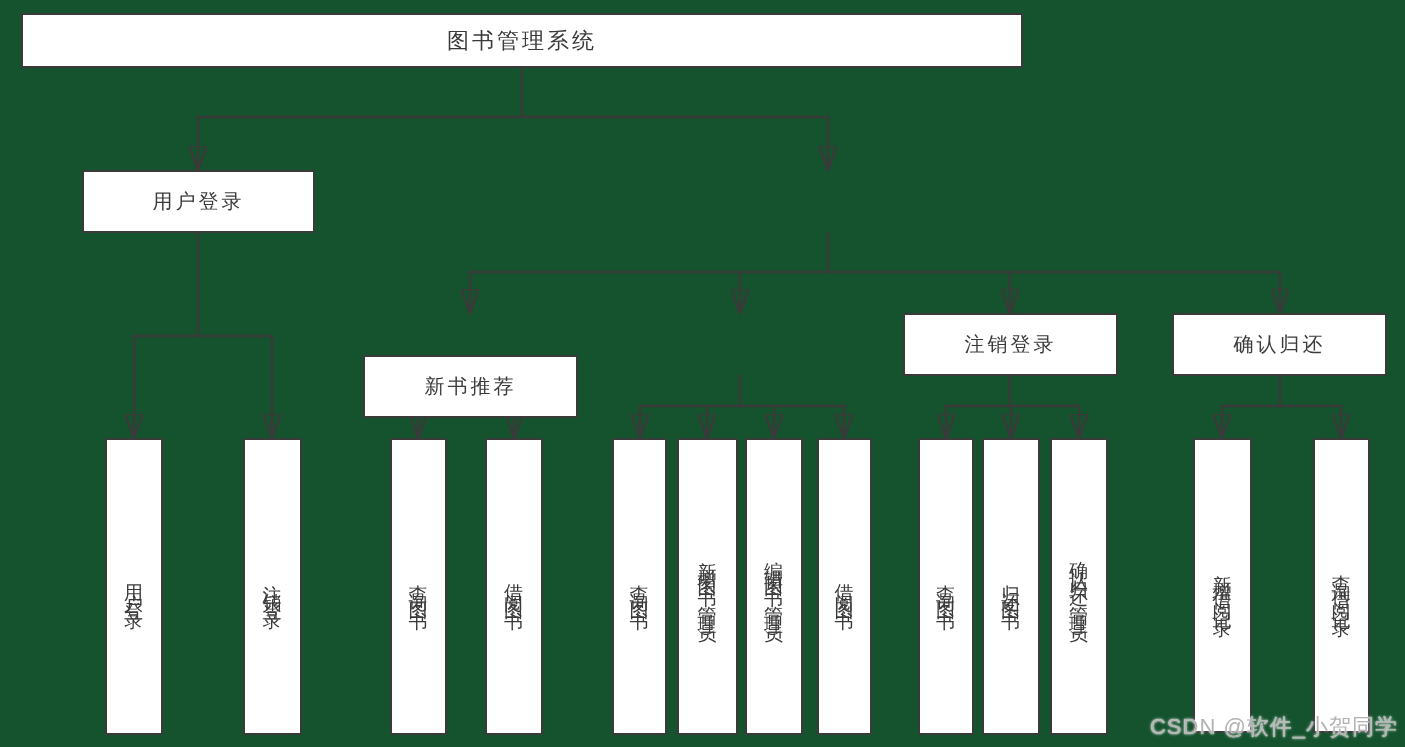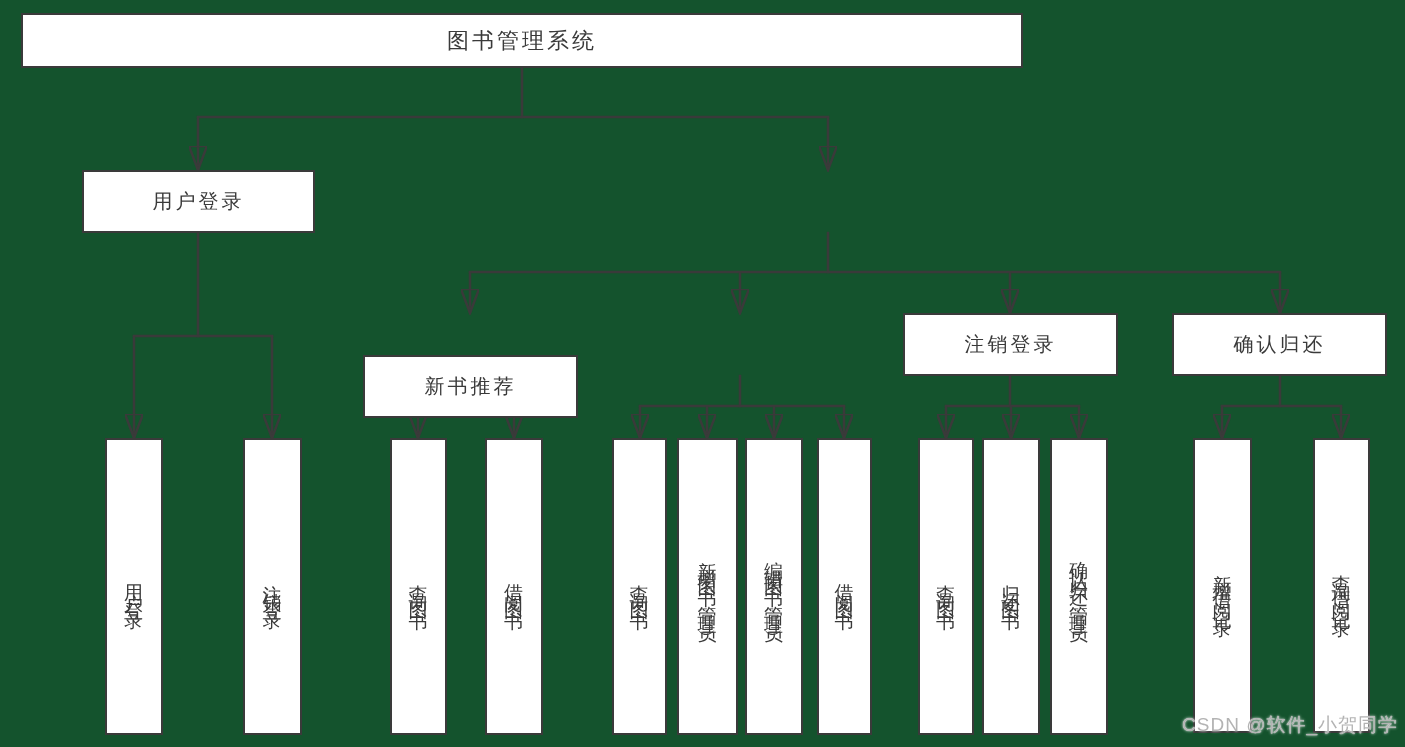--- a/index.html
+++ b/index.html
@@ -21,21 +21,21 @@
   }
   .node.h{font-size:20px;letter-spacing:3px;white-space:nowrap;}
   .node.root{font-size:22px;letter-spacing:3px;}
   .node.v{
     writing-mode:vertical-rl;
     font-size:19px;letter-spacing:9px;line-height:1;
     text-align:center;
   }
   .watermark{
     position:absolute;right:7px;top:712px;z-index:5;
-    font-size:19px;letter-spacing:1px;color:#b3b3b3;
+    font-size:22px;letter-spacing:1px;color:#b3b3b3;
     text-shadow:0 0 3px rgba(255,255,255,0.95), 0 0 1px rgba(255,255,255,0.9);
     white-space:nowrap;
   }
 </style>
 </head>
 <body>
 
 <div class="canvas">
 
   <svg class="connectors" viewBox="0 0 1405 747">

